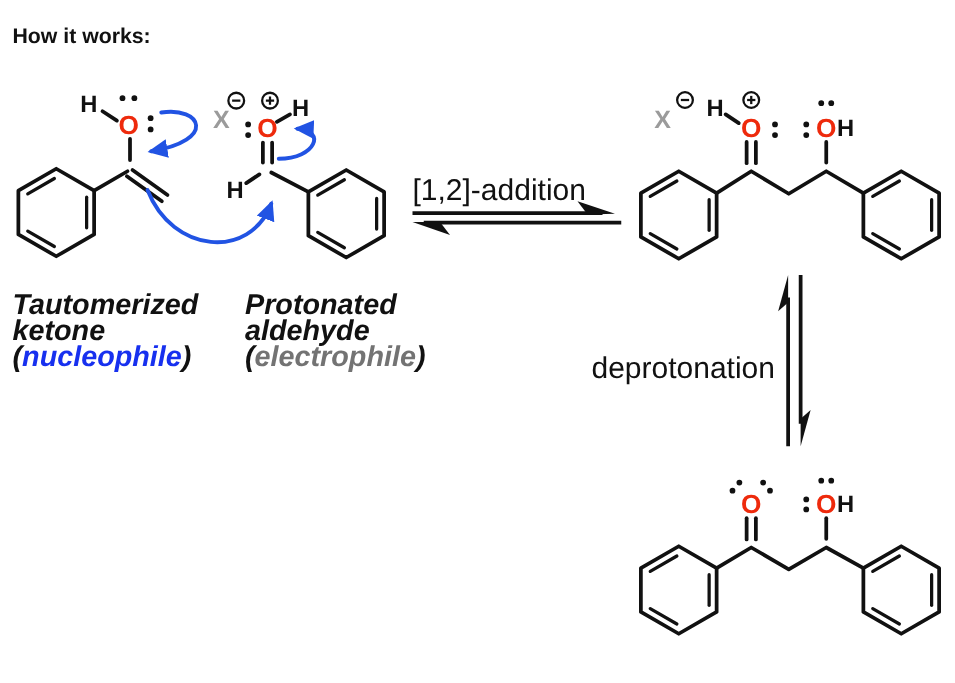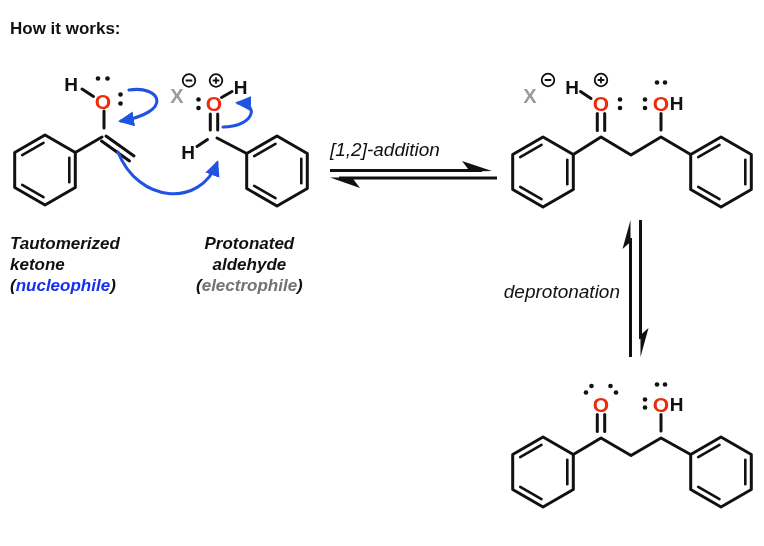--- a/index.html
+++ b/index.html
@@ -1,27 +1,27 @@
 <!DOCTYPE html>
 <html><head>
 <meta charset="utf-8">
 <style>
   html,body{margin:0;padding:0;background:#fff;}
   .canvas{
     position:relative;width:764px;height:546px;background:#ffffff;
-    font-family:"Liberation Sans",sans-serif;overflow:hidden;border-radius:22px;
+    font-family:"Liberation Sans",sans-serif;overflow:hidden;
   }
   .caption{position:absolute;color:#111;}
   .header{left:10px;top:19px;font-size:17px;font-weight:bold;}
-  .species{font-size:17px;font-weight:bold;font-style:italic;line-height:21px;white-space:nowrap;}
+  .species{font-size:23px;font-weight:bold;font-style:italic;line-height:21px;white-space:nowrap;}
   .species-left{left:10px;top:233px;}
-  .species-right{left:196px;top:233px;text-align:center;}
+  .species-right{left:196px;top:233px;}
   .word-blue{color:#1730ef;font-style:italic;}
   .word-red{color:#737373;}
-  .step{font-size:19px;font-style:italic;font-weight:normal;}
+  .step{font-size:24px;font-weight:normal;}
   .step-addition{left:330px;top:139px;}
   .step-deprotonation{left:460px;top:281px;width:160px;text-align:right;}
   .product-label{left:548px;top:512px;width:176px;text-align:center;font-size:20px;font-weight:bold;font-style:italic;}
   svg{position:absolute;left:0;top:0;}
   .bond{stroke:#111;stroke-width:3;stroke-linecap:round;fill:none;stroke-linejoin:round;}
   .bond-inner{stroke:#111;stroke-width:2.6;stroke-linecap:round;}
   .eq{stroke:#111;stroke-width:3;stroke-linecap:butt;fill:none;}
   .eqhead{fill:#111;stroke:none;}
   .curly{stroke:#2153e3;stroke-width:3.1;fill:none;stroke-linecap:round;}
   .atomO{fill:#ee2a0c;font-size:21px;font-weight:bold;}

